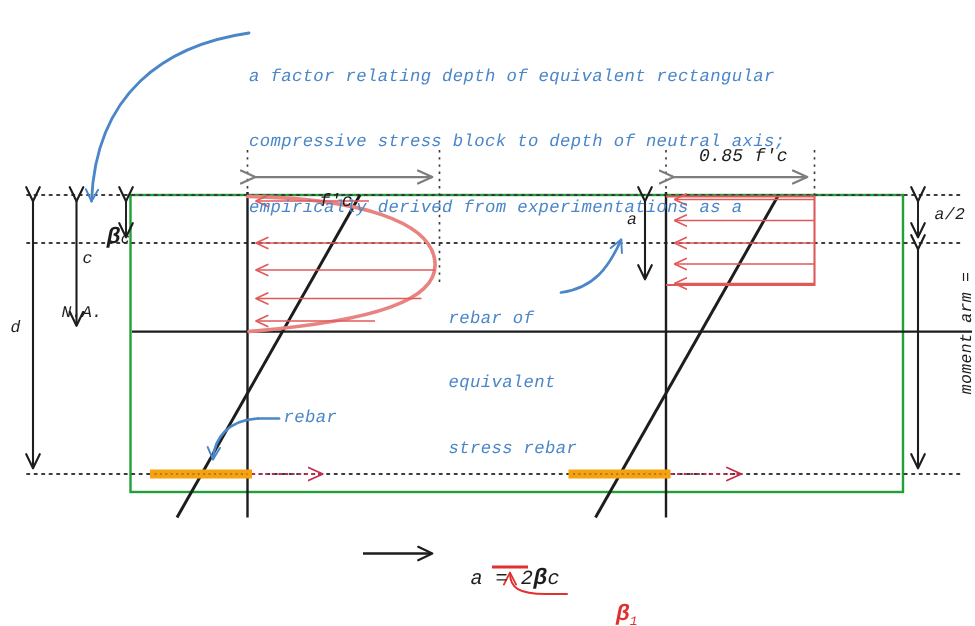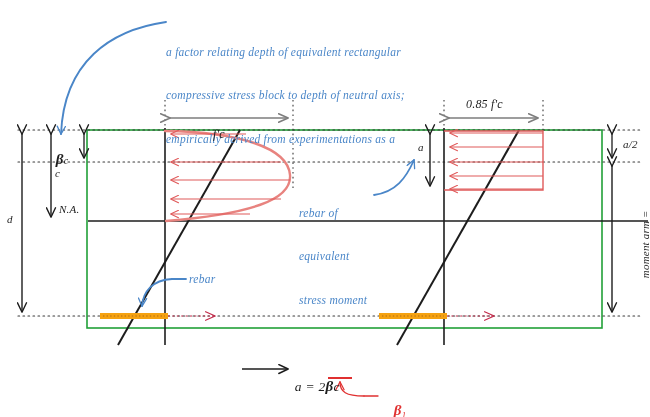--- a/index.html
+++ b/index.html
@@ -6,21 +6,21 @@
     margin: 0;
     padding: 0;
     background: #ffffff;
   }
   #canvas {
     position: relative;
     width: 650px;
     height: 417px;
     background: #ffffff;
     overflow: hidden;
-    font-family: Liberation Serif, serif;
+    font-family: Liberation Mono, monospace;
   }
   #canvas svg.layer {
     position: absolute;
     left: 0;
     top: 0;
     width: 650px;
     height: 417px;
   }
   .lbl {
     position: absolute;
@@ -224,28 +224,28 @@
   <div class="lbl lbl-dark" style="left:466px; top:97px; font-size:12px;text-align:right;">0.85 f'c</div>
 
   <div class="lbl lbl-dark" style="left:44px; top:136px;text-align:center;">
     <span class="beta-g">β</span><span style="font-size:10px;">c</span>
   </div>
 
   <div class="lbl lbl-dark" style="left:55px; top:167px;">c</div>
 
   <div class="lbl lbl-dark" style="left:7px; top:213px;">d</div>
 
-  <div class="lbl lbl-dark" style="left:59px; top:203px;">N.A.</div>
+  <div class="lbl lbl-dark" style="left:41px; top:203px;">N.A.</div>
 
   <div class="lbl lbl-dark" style="left:418px; top:141px;">a</div>
 
   <div class="lbl lbl-blue" style="left:299px; top:177px;">
     <div>rebar of</div>
     <div>equivalent</div>
-    <div>stress moment</div>
+    <div>stress rebar</div>
   </div>
 
   <div class="lbl lbl-blue" style="left:189px; top:272px;">rebar</div>
 
   <div class="lbl lbl-dark" style="left:623px; top:138px;">a/2</div>
 
   <div class="lbl lbl-dark rot90" style="left:625px; top:290px;">
     <span>moment arm =</span>
   </div>
   <div class="lbl lbl-dark rot90" style="left:639px; top:283px;">

